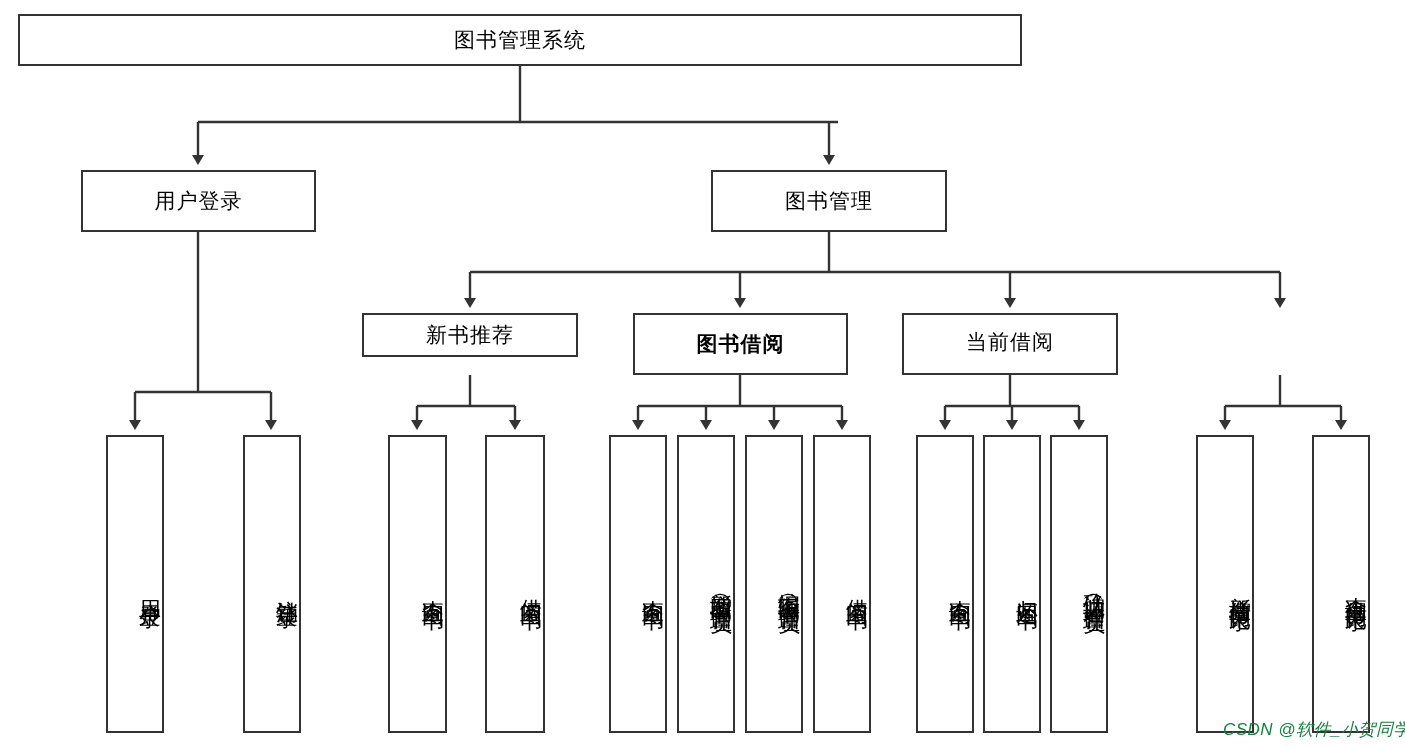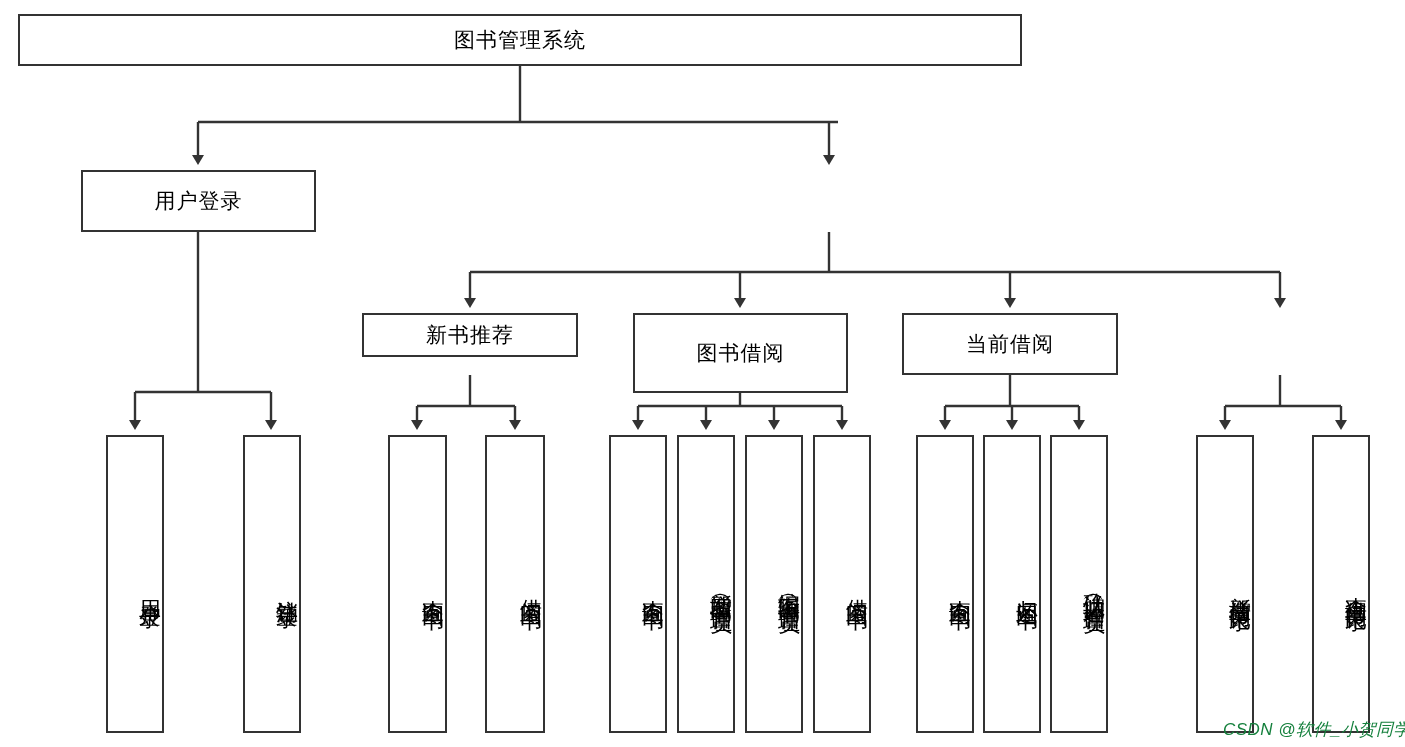--- a/index.html
+++ b/index.html
@@ -103,28 +103,31 @@
     </g>
   </svg>
 
   <div class="node h" style="left: 18px; top: 14px; width: 1004px; height: 52px;">
     <span class="lbl">图书管理系统</span>
   </div>
 
   <div class="node h" style="left: 81px; top: 170px; width: 235px; height: 62px;">
     <span class="lbl">用户登录</span>
   </div>
+  <div class="node h" style="left: 711px; top: 170px; width: 236px; height: 62px;">
+    <span class="lbl">图书管理</span>
+  </div>
 
   <div class="node h" style="left: 362px; top: 313px; width: 216px; height: 44px;">
     <span class="lbl">新书推荐</span>
   </div>
-  <div class="node h" style="left: 633px; top: 313px; width: 215px; height: 80px;">
+  <div class="node h" style="left: 633px; top: 313px; width: 215px; height: 62px; font-weight: bold;">
     <span class="lbl">图书借阅</span>
   </div>
-  <div class="node h" style="left: 902px; top: 313px; width: 216px; height: 62px;">
+  <div class="node h" style="left: 902px; top: 313px; width: 216px; height: 62px; font-family: Liberation Mono, monospace;">
     <span class="lbl">当前借阅</span>
   </div>
 
   <div class="node v" style="left: 106px; top: 435px; width: 58px; height: 298px;">
     <span class="lbl">用户登录</span>
   </div>
   <div class="node v" style="left: 243px; top: 435px; width: 58px; height: 298px;">
     <span class="lbl">注销登录</span>
   </div>
   <div class="node v" style="left: 388px; top: 435px; width: 59px; height: 298px;">

